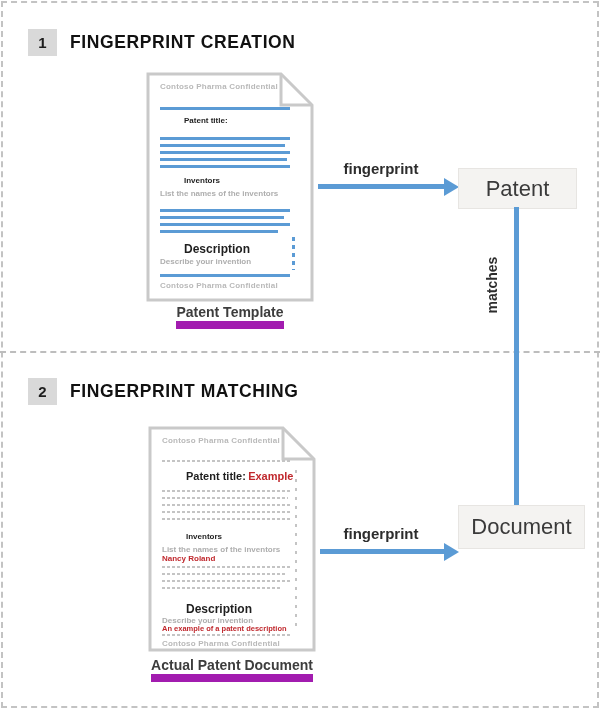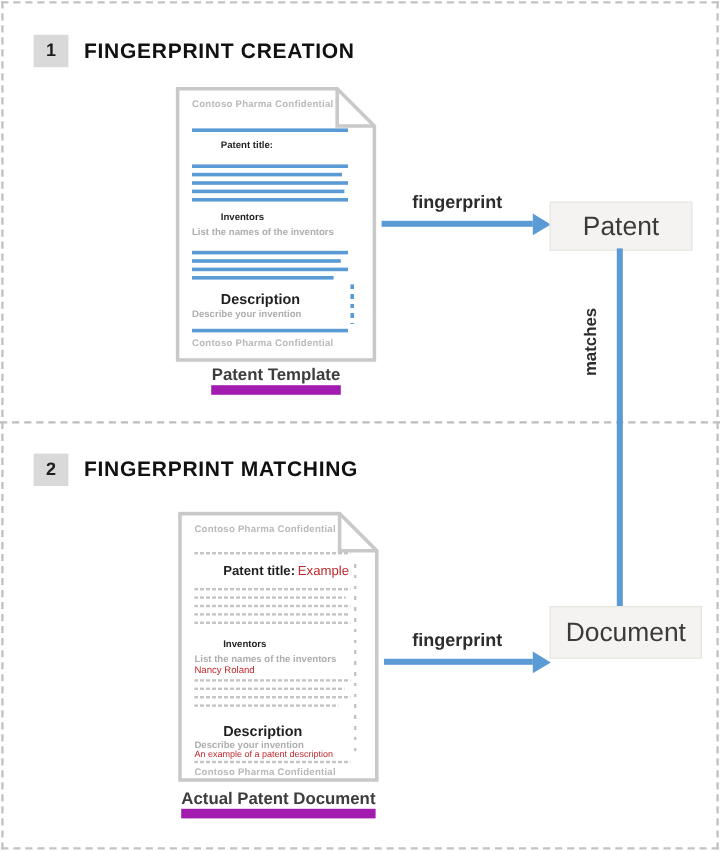--- a/index.html
+++ b/index.html
@@ -10,21 +10,21 @@
   .badge{position:absolute;width:29px;height:27px;background:#d9d9d9;color:#1d1d1d;
          font-weight:bold;font-size:15px;display:flex;align-items:center;justify-content:center;}
   .sec-title{position:absolute;left:70px;font-weight:800;font-size:17.5px;letter-spacing:.6px;color:#111;}
 
   .doc{position:absolute;width:168px;border-radius:17px;}
   .doc svg{position:absolute;left:0;top:0;}
   .doc .cnt{position:absolute;font-size:8px;}
   .gtxt{color:#b9b9b9;font-weight:bold;font-size:8px;letter-spacing:.2px;}
   .h1{color:#1f1f1f;font-weight:bold;font-size:11px;padding-left:24px;}
   .hint{color:#aeaeae;font-weight:bold;font-size:7.5px;}
-  .red{color:#C0282D;font-weight:normal;}
+  .red{color:#C0282D;font-weight:bold;}
   .bl{position:absolute;height:3px;background:#5B9BD5;}
   .sq{position:absolute;height:2px;background:repeating-linear-gradient(90deg,#c4c4c4 0 3px,transparent 3px 5px);}
   .vdot-b{position:absolute;width:3px;background:repeating-linear-gradient(180deg,#5B9BD5 0 4px,transparent 4px 8px);}
   .vdot-g{position:absolute;width:2px;background:repeating-linear-gradient(180deg,#c4c4c4 0 3px,transparent 3px 9px);}
 
   .caption{position:absolute;width:168px;text-align:center;white-space:nowrap;font-size:14px;font-weight:bold;color:#3d3d3d;}
   .caption span{border-bottom:8px solid #a21caf;padding-bottom:1px;}
 
   .shaft-h{position:absolute;height:5px;background:#5B9BD5;}
   .head-r{position:absolute;width:0;height:0;border-left:15px solid #5B9BD5;border-top:9px solid transparent;border-bottom:9px solid transparent;}

